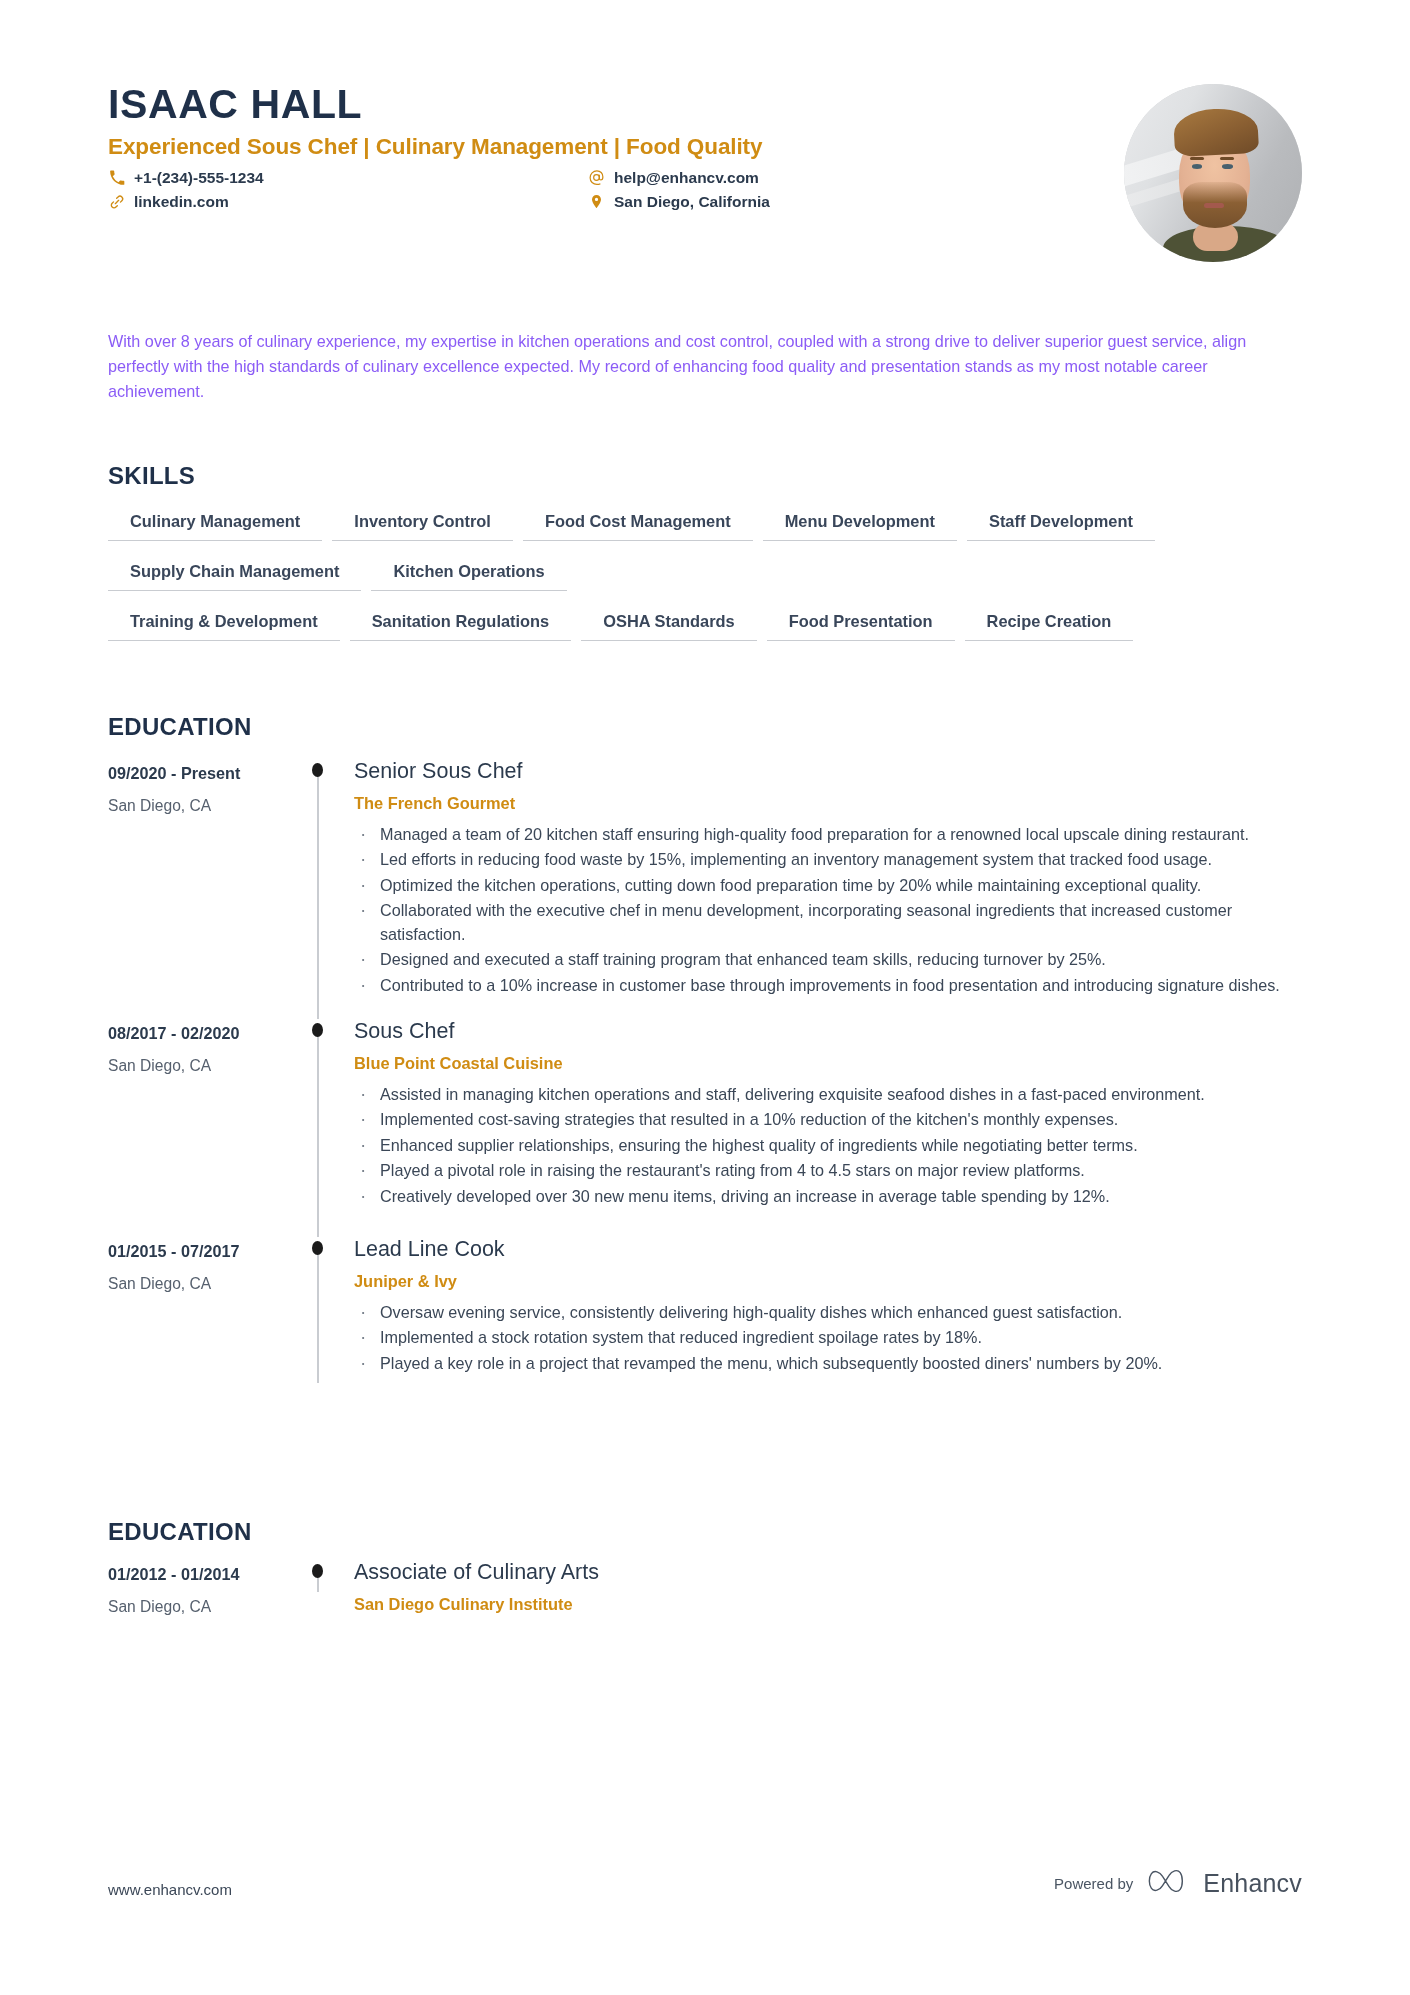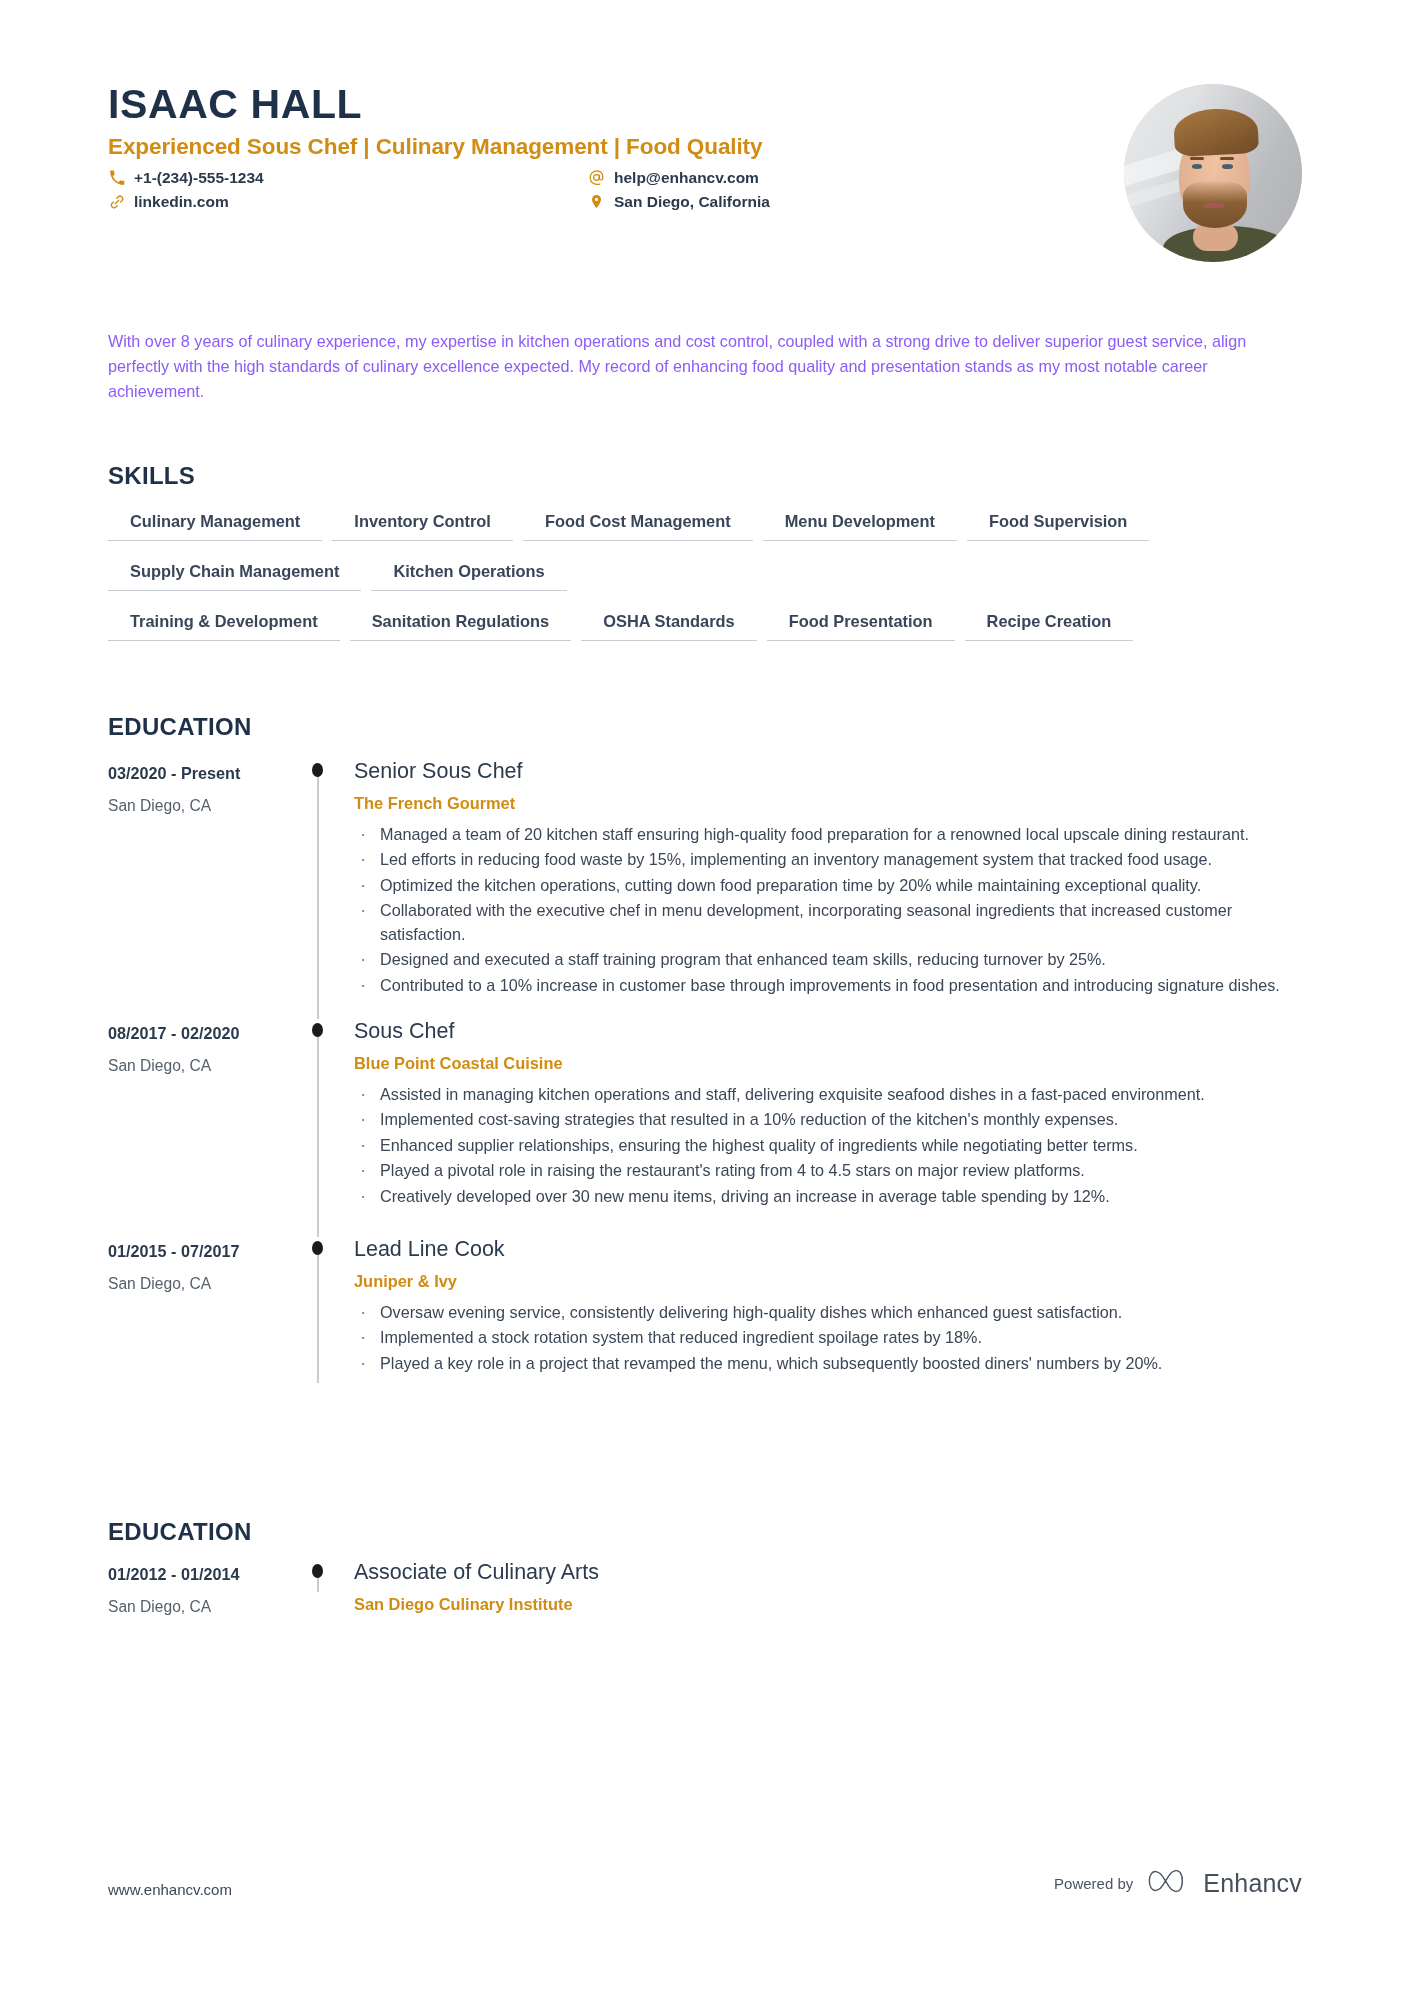--- a/index.html
+++ b/index.html
@@ -385,21 +385,21 @@
   </div>
 
   <div class="skills-sec">
     <div class="section-title">SKILLS</div>
     <div class="skills-rows">
       <div class="skills-row">
         <span class="skill-chip">Culinary Management</span>
         <span class="skill-chip">Inventory Control</span>
         <span class="skill-chip">Food Cost Management</span>
         <span class="skill-chip">Menu Development</span>
-        <span class="skill-chip">Food Supervision</span>
+        <span class="skill-chip">Staff Development</span>
       </div>
       <div class="skills-row">
         <span class="skill-chip">Supply Chain Management</span>
         <span class="skill-chip">Kitchen Operations</span>
       </div>
       <div class="skills-row">
         <span class="skill-chip">Training &amp; Development</span>
         <span class="skill-chip">Sanitation Regulations</span>
         <span class="skill-chip">OSHA Standards</span>
         <span class="skill-chip">Food Presentation</span>
@@ -407,21 +407,21 @@
       </div>
     </div>
   </div>
 
   <div class="exp-sec">
     <div class="section-title">EDUCATION</div>
     <div class="entries">
 
       <div class="entry" style="min-height:260px;">
         <div class="entry-left">
-          <div class="entry-dates">03/2020 - Present</div>
+          <div class="entry-dates">09/2020 - Present</div>
           <div class="entry-loc">San Diego, CA</div>
         </div>
         <div class="entry-rail">
           <div class="rail-line"></div>
           <div class="rail-dot"></div>
         </div>
         <div class="entry-right">
           <div class="entry-role">Senior Sous Chef</div>
           <div class="entry-org">The French Gourmet</div>
           <ul class="bullets">

